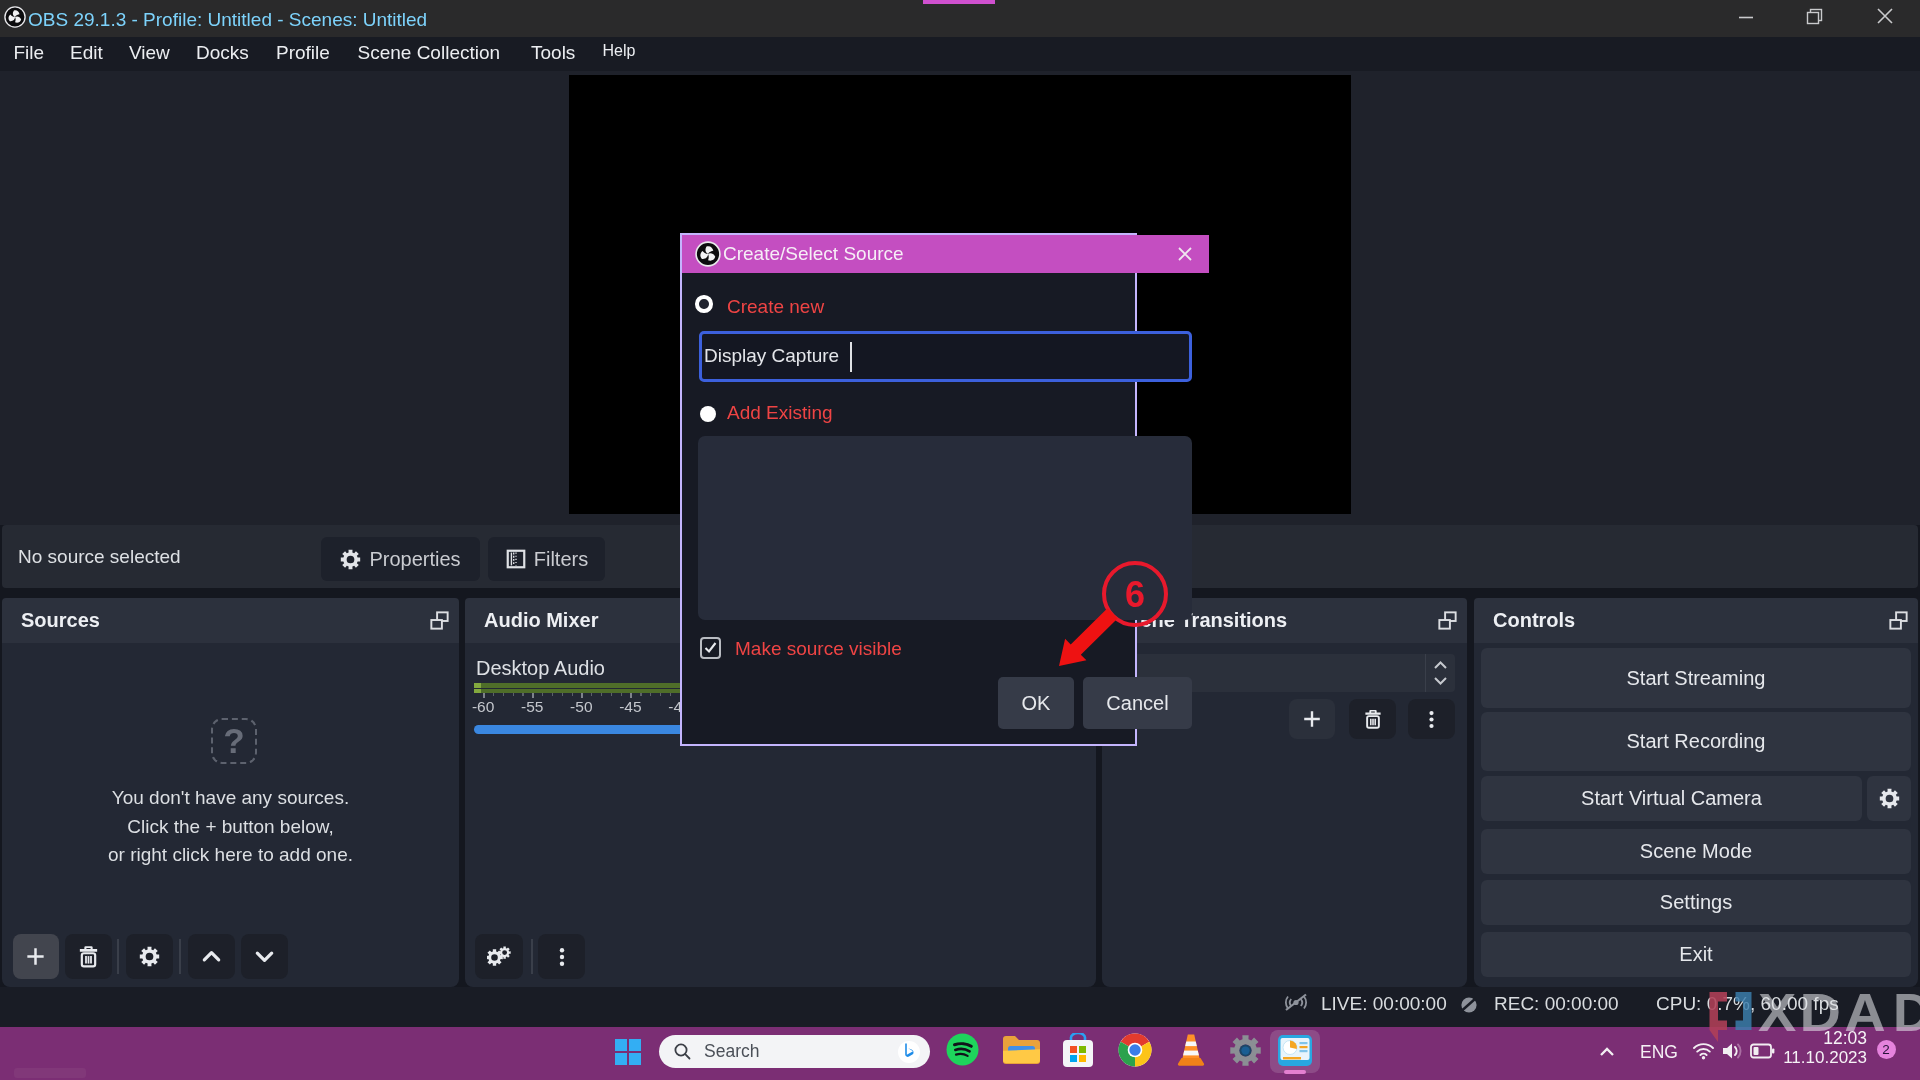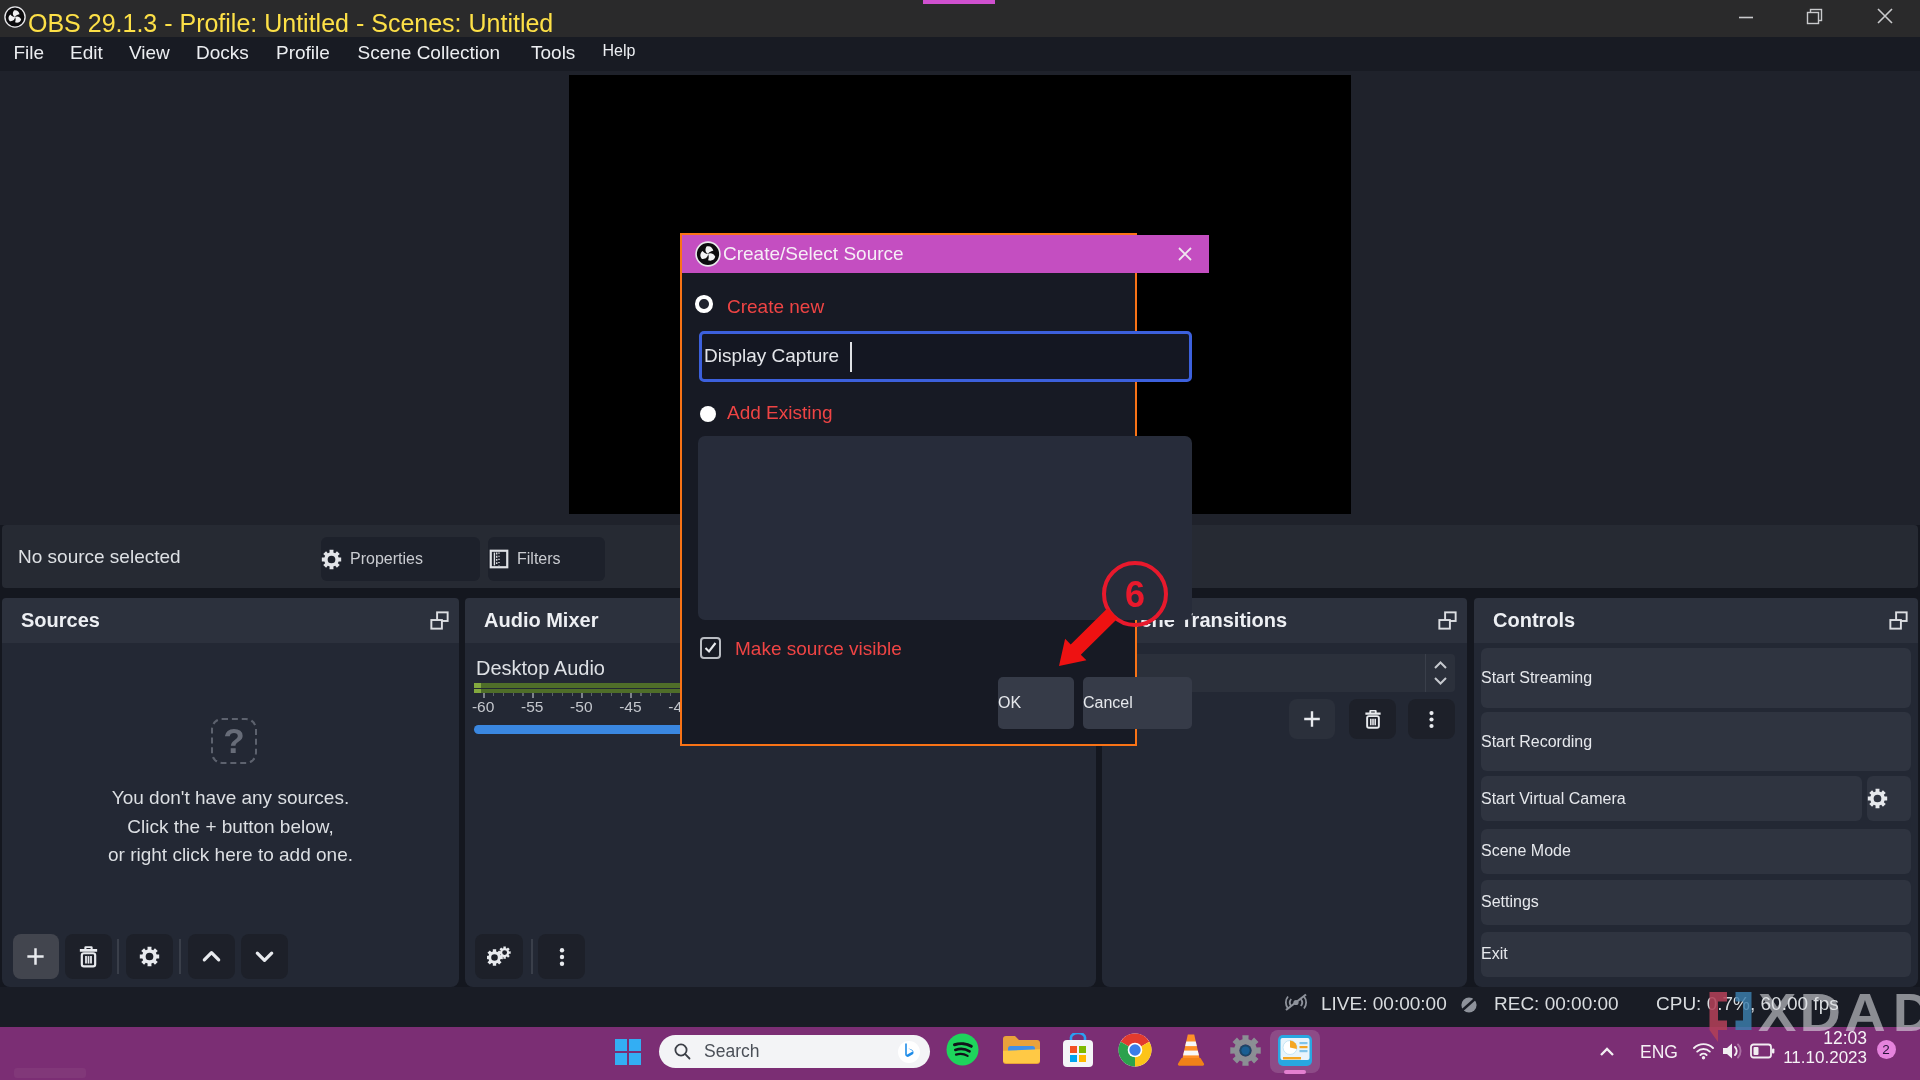--- a/index.html
+++ b/index.html
@@ -2,21 +2,21 @@
 <html><head><meta charset="utf-8"><style>
 *{margin:0;padding:0;box-sizing:border-box}
 html,body{width:1920px;height:1080px;overflow:hidden;background:#14171f;
 font-family:"Liberation Sans",sans-serif;-webkit-font-smoothing:antialiased}
 .abs{position:absolute}
 .txt{position:absolute;color:#ef4444;font-size:19px;white-space:nowrap}
 .panel{position:absolute;background:#232834;border-radius:8px}
 .phead{position:absolute;left:0;top:0;right:0;height:45px;background:#2c313d;
 border-radius:4px 4px 0 0;color:#edeff3;font-weight:bold;font-size:20px;line-height:45px;padding-left:19px}
 .pbtn{position:absolute;background:#1d2029;border-radius:8px;display:flex;align-items:center;justify-content:center;color:#e8eaee}
-.cbtn{position:absolute;background:#2f3440;border-radius:6px;display:flex;align-items:center;color:#e6e8ec;font-size:16px}
+.cbtn{position:absolute;background:#2f3440;border-radius:6px;display:flex;align-items:center;justify-content:center;color:#e6e8ec;font-size:20px}
 .sep{position:absolute;width:2px;background:#3a3f4a}
 </style></head><body>
 <svg width="0" height="0" style="position:absolute">
     <defs>
 <symbol id="gear" viewBox="0 0 24 24">
         <path fill-rule="evenodd" d="M9.71,0.93 L14.29,0.93 L14.15,3.88 L16.22,4.74 L18.20,2.56 L21.44,5.80 L19.26,7.78 L20.12,9.85 L23.07,9.71 L23.07,14.29 L20.12,14.15 L19.26,16.22 L21.44,18.20 L18.20,21.44 L16.22,19.26 L14.15,20.12 L14.29,23.07 L9.71,23.07 L9.85,20.12 L7.78,19.26 L5.80,21.44 L2.56,18.20 L4.74,16.22 L3.88,14.15 L0.93,14.29 L0.93,9.71 L3.88,9.85 L4.74,7.78 L2.56,5.80 L5.80,2.56 L7.78,4.74 L9.85,3.88 Z M16.40,12 A4.4,4.4 0 1 0 7.60,12 A4.4,4.4 0 1 0 16.40,12 Z" fill="currentColor"></path>
       </symbol>
 <symbol id="trash" viewBox="0 0 24 24">
  <path d="M9.2,2.2 h5.6 a1.2,1.2 0 0 1 1.2,1.2 v1.4 h4.3 v2.6 H3.7 V4.8 H8 V3.4 a1.2,1.2 0 0 1 1.2,-1.2 Z M10,3.8 v1 h4 v-1 Z" fill="currentColor"></path>
  <rect x="5.6" y="8.9" width="12.8" height="12.6" rx="2" fill="none" stroke="currentColor" stroke-width="2.1"></rect>
@@ -50,21 +50,21 @@
   <path d="M12,12 C9.6,10.8 8.8,7.4 10.9,4.9 C14.2,4.1 16.6,6.3 16.9,9.1 C15.4,9.2 13,10.2 12,12 Z" transform="rotate(240 12 12)"></path>
  </g>
 </symbol>
 </defs>
   </svg>
 
 <div class="abs" style="left:0;top:0;width:1920px;height:37px;background:#2a2a2b"></div>
 <svg class="abs" style="left:4px;top:6px" width="22" height="22" viewBox="0 0 24 24">
     <use href="#obslogo"></use>
   </svg>
-<div class="txt" style="left:28px;top:9px;font-size:25px;color:#fde047">OBS 29.1.3 - Profile: Untitled - Scenes: Untitled</div>
+<div class="txt" style="left:28px;top:9px;font-size:19px;color:#7dd3fc">OBS 29.1.3 - Profile: Untitled - Scenes: Untitled</div>
 <div class="abs" style="left:923px;top:0;width:72px;height:4px;background:#cf50cf"></div>
 <svg class="abs" style="left:1737px;top:8px" width="18" height="18" viewBox="0 0 18 18">
     <line x1="2" y1="9.5" x2="16" y2="9.5" stroke="#c9cacc" stroke-width="1.6"></line>
   </svg>
 <svg class="abs" style="left:1806px;top:8px" width="18" height="18" viewBox="0 0 18 18">
     <rect x="4.5" y="1.5" width="11" height="11" fill="none" stroke="#c9cacc" stroke-width="1.4"></rect>
     <rect x="1.5" y="4.5" width="11" height="11" fill="#2a2a2b" stroke="#c9cacc" stroke-width="1.4"></rect>
   </svg>
 <svg class="abs" style="left:1876px;top:7px" width="18" height="18" viewBox="0 0 18 18">
     <path d="M2,2 L16,16 M16,2 L2,16" stroke="#c9cacc" stroke-width="1.6"></path>
@@ -295,21 +295,21 @@
  <line x1="5" y1="18" x2="25" y2="2.5" stroke="#8e929b" stroke-width="2.2"></line>
 </svg>
 <div class="txt" style="left:1321px;top:993px;color:#d9dcdf">LIVE: 00:00:00</div>
 <svg class="abs" style="left:1459px;top:995px" width="20" height="20" viewBox="0 0 20 20">
  <circle cx="10" cy="10" r="7.6" fill="#8e929b"></circle>
  <line x1="3" y1="15.5" x2="16.5" y2="3.5" stroke="#191c25" stroke-width="2.4"></line>
 </svg>
 <div class="txt" style="left:1494px;top:993px;color:#d9dcdf">REC: 00:00:00</div>
 <div class="txt" style="left:1656px;top:993px;color:#d9dcdf">CPU: 0.7%, 60.00 fps</div>
 
-<div class="abs" style="left:680px;top:233px;width:457px;height:513px;background:#171a24;border:2px solid #f97316;z-index:50">
+<div class="abs" style="left:680px;top:233px;width:457px;height:513px;background:#171a24;border:2px solid #c4b5fd;z-index:50">
  <div class="abs" style="left:0;top:0;width:527px;height:38px;background:#c44ec1">
   <svg class="abs" style="left:13px;top:6px" width="26" height="26" viewBox="0 0 24 24">
         <use href="#obslogo"></use>
       </svg>
   <div class="txt" style="left:41px;top:8px;color:#f6eef6;font-size:19px">Create/Select Source</div>
   <svg class="abs" style="right:16px;top:11px" width="16" height="16" viewBox="0 0 16 16">
         <path d="M2,2 L14,14 M14,2 L2,14" stroke="#efe7ef" stroke-width="1.8"></path>
       </svg>
  </div>
  <div class="abs" style="left:13px;top:60px;width:17.5px;height:17.5px;border-radius:50%;border:4px solid #fff;background:#20232e"></div>

